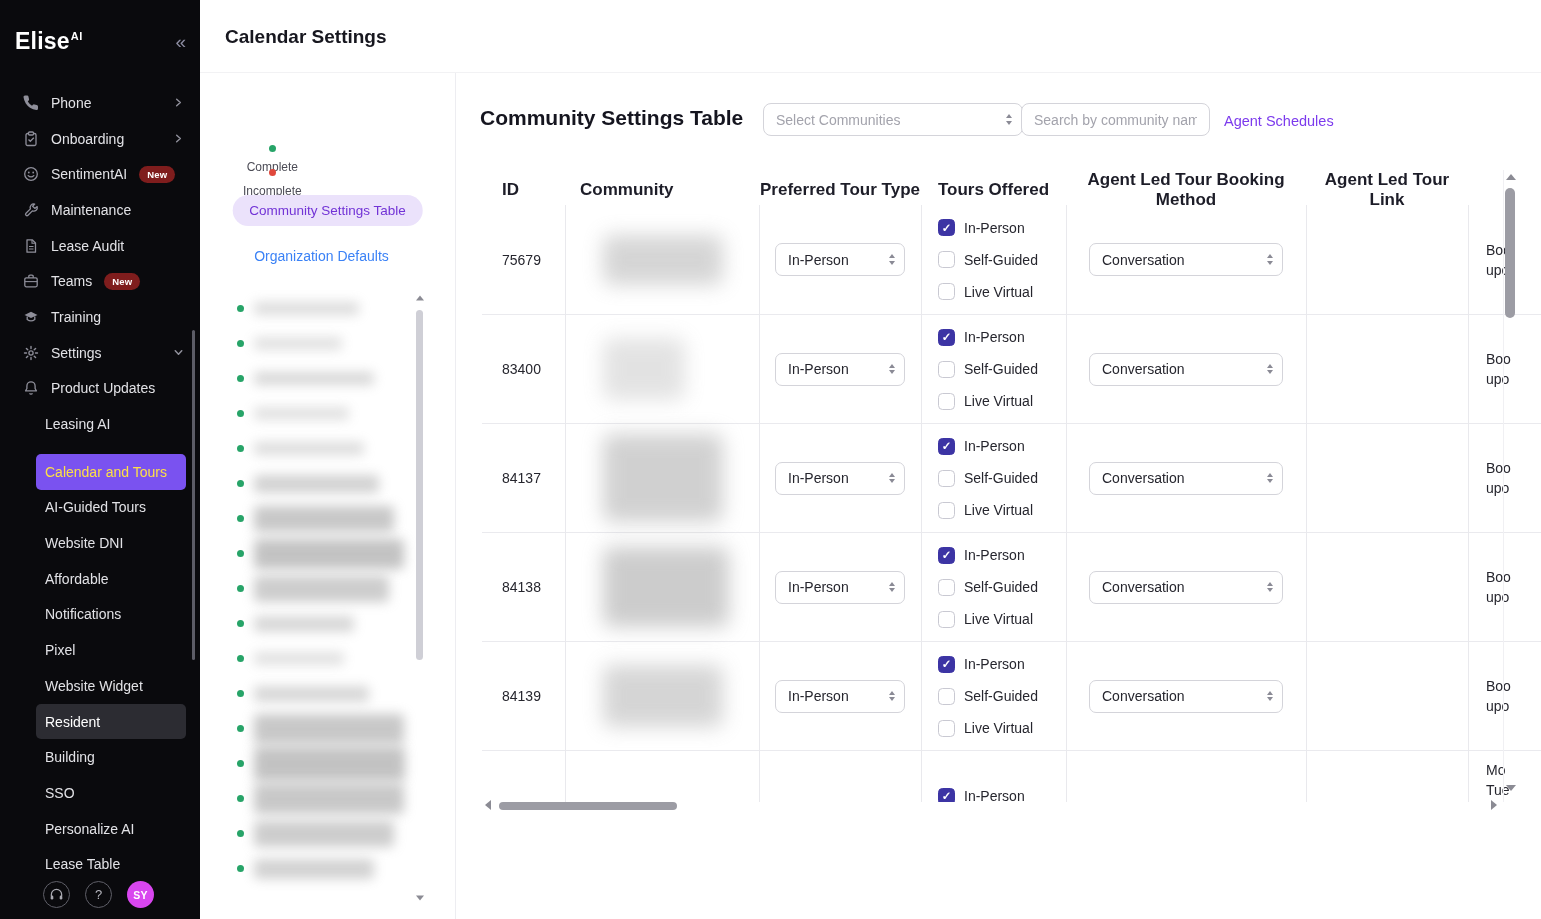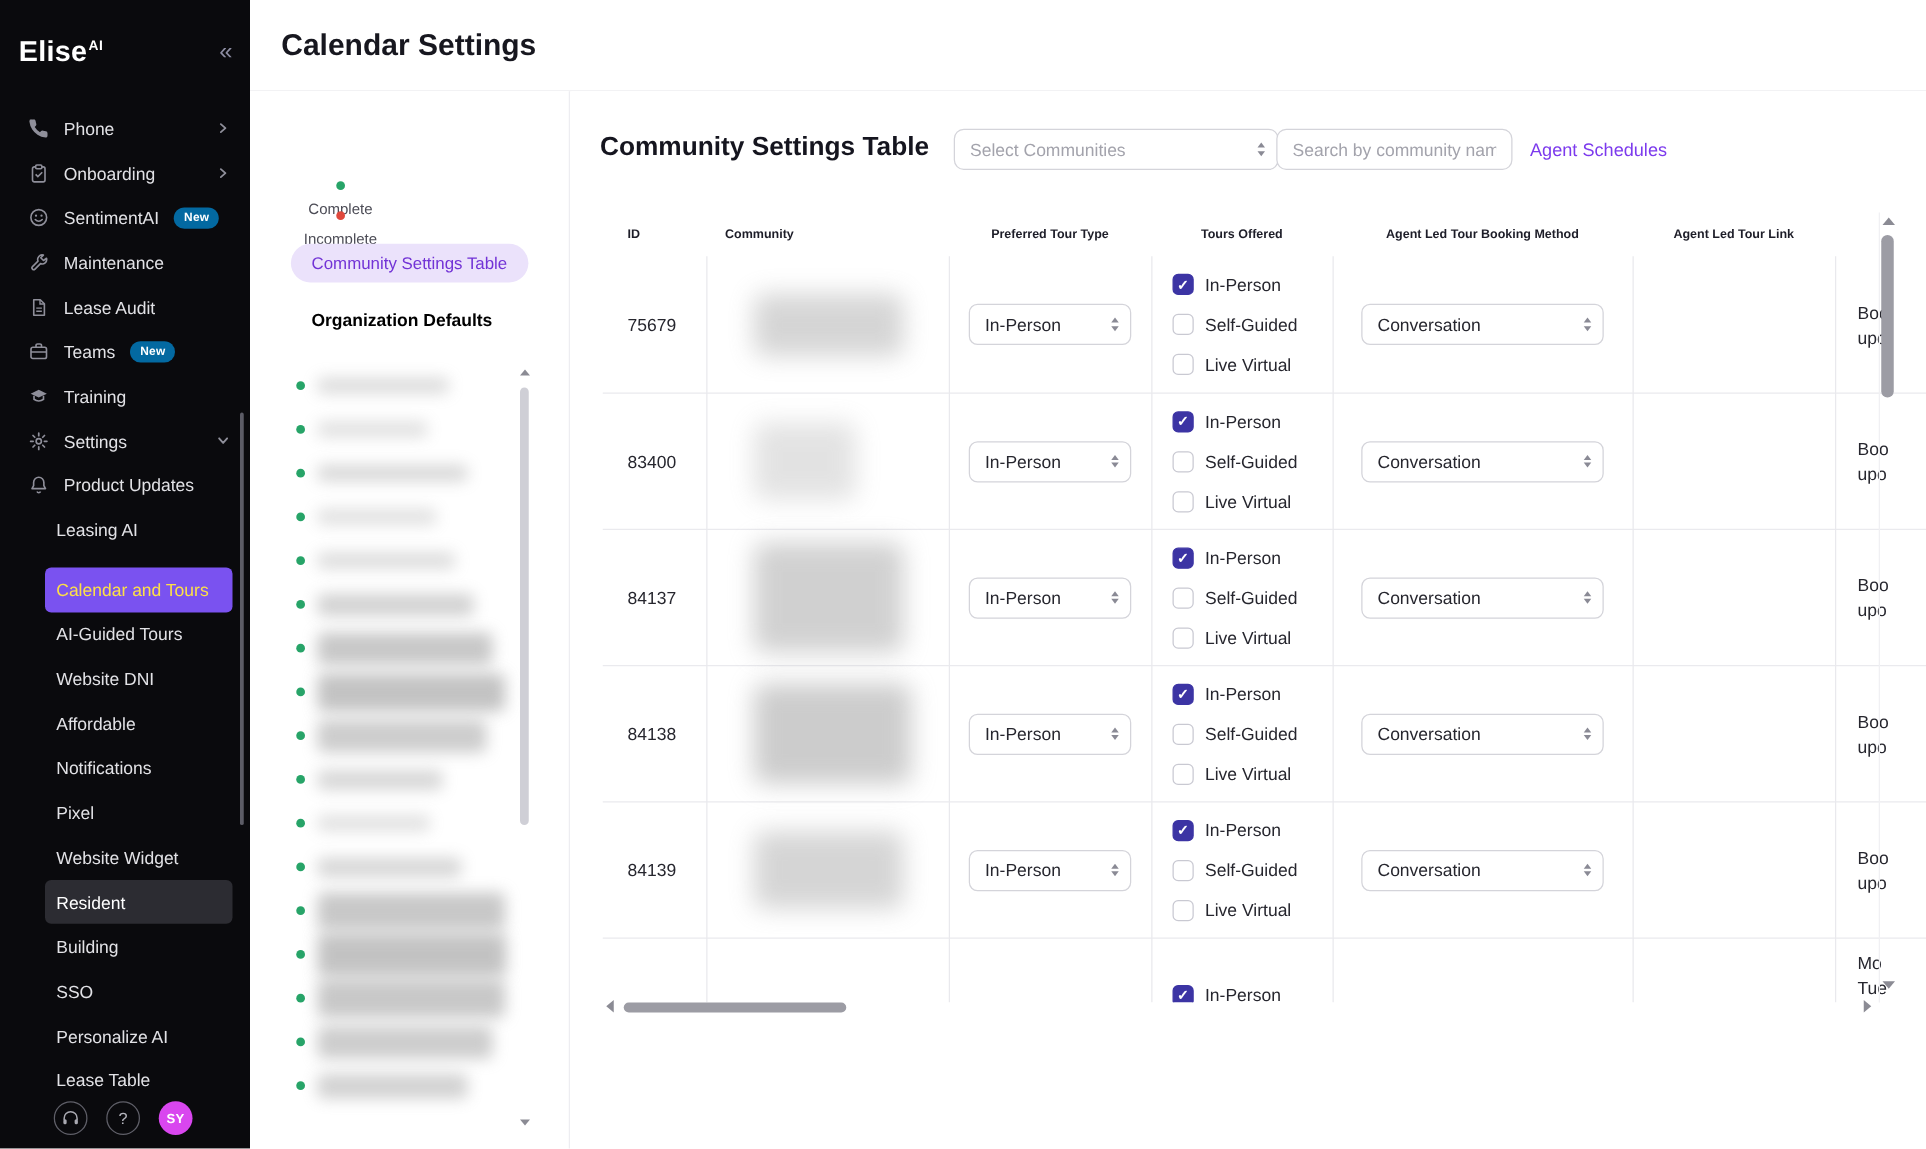--- a/index.html
+++ b/index.html
@@ -9,66 +9,66 @@
 
   
   .sidebar { position:absolute; left:0; top:0; width:200px; height:919px; background:#0a0a0d; color:#e6e6ea; }
   .logo-row { position:absolute; top:28px; left:15px; right:14px; display:flex; align-items:flex-start; justify-content:space-between; }
   .logo { font-size:23px; font-weight:700; color:#fff; letter-spacing:.2px; }
   .logo sup { font-size:11px; font-weight:700; margin-left:1px; letter-spacing:.6px; }
   .collapse { font-size:19px; color:#8d8da2; line-height:1; margin-top:4px; cursor:pointer; }
   .nav { position:absolute; top:85px; left:0; right:0; }
   .nav-item { display:flex; align-items:center; height:35.7px; padding:0 16px 0 22px; gap:12px; font-size:14px; color:#e2e2e6; cursor:pointer; }
   .nicon { width:17px; height:17px; flex:none; display:flex; align-items:center; justify-content:center; }
-  .badge { background:#0369a1; color:#fff; font-size:9.5px; font-weight:700; padding:3px 8px; border-radius:9px; letter-spacing:.2px; }
+  .badge { background:#7f1d1d; color:#fff; font-size:9.5px; font-weight:700; padding:3px 8px; border-radius:9px; letter-spacing:.2px; }
   .chev { margin-left:auto; display:flex; }
   .chev.down svg { transform:rotate(90deg); }
   .subitem { height:35.7px; margin:0 14px 0 36px; padding-left:9px; display:flex; align-items:center; font-size:14px; color:#e2e2e6; border-radius:5px; cursor:pointer; white-space:nowrap; }
   .subitem.active { background:#7a52f0; color:#fde047; font-weight:500;margin-top:12px; }
   .subitem.hl { background:#2c2c32; color:#fff; }
   .sb-thumb { position:absolute; left:192px; top:330px; width:3px; height:330px; background:#5c5c66; border-radius:2px; }
   .sidebar-footer { position:absolute; left:43px; bottom:11px; display:flex; gap:15px; align-items:center; }
   .circle-icon { width:27px; height:27px; border:1.5px solid #5f5f68; border-radius:50%; display:flex; align-items:center; justify-content:center; color:#b7b7bf; font-size:13px; cursor:pointer; }
   .avatar { width:27px; height:27px; border-radius:50%; background:#d946ef; color:#fff; font-size:10.5px; font-weight:700; display:flex; align-items:center; justify-content:center; cursor:pointer; letter-spacing:.3px; }
 
   
   .topbar { position:absolute; left:200px; top:0; width:1341px; height:73px; background:#fff; border-bottom:1px solid #f2f2f4; }
-  .page-title { position:absolute; left:25px; top:0; line-height:73px; font-size:24px; font-weight:700; color:#17171f; }
+  .page-title { position:absolute; left:25px; top:0; line-height:73px; font-size:19px; font-weight:700; color:#17171f; }
 
   
   .panel { position:absolute; left:200px; top:73px; width:256px; height:846px; background:#fff; border-right:1px solid #ededf1; }
   .filter { position:absolute; left:25px; top:30px; width:200px; height:33px; border:1px solid #d4d4da; border-radius:8px; display:flex; align-items:center; gap:8px; padding:0 10px; background:#fff; }
   .filter input { border:0; outline:0; flex:1; min-width:0; background:transparent; font-family:"Liberation Sans",sans-serif; font-size:14px; color:#26262e; }
   .filter input::placeholder { color:#a3a3ac; }
   .legend { position:absolute; left:43px; top:72px; }
   .legend-row { display:flex; align-items:center; gap:8px; height:24px; font-size:12px; color:#4c4c56;flex-direction:column; }
   .ldot { width:7px; height:7px; border-radius:50%; flex:none; }
   .ldot.g { background:#27a468; } .ldot.r { background:#e0483c; }
   .pill { position:absolute; top:122px; left:50%; transform:translateX(-50%); background:#ebe2fb; color:#7233d6; font-size:13.5px; font-weight:500; padding:8px 17px; border-radius:17px; white-space:nowrap; cursor:pointer; }
-  .olink { position:absolute; top:175px; left:0; right:12px; text-align:center; color:#000000; font-size:14px; font-weight:700; cursor:pointer; }
+  .olink { position:absolute; top:175px; left:0; right:12px; text-align:center; color:#3b82f6; font-size:14px; font-weight:400; cursor:pointer; }
   .plist { position:absolute; left:37px; top:218px; width:168px; }
   .plist-row { display:flex; align-items:center; gap:10px; height:35px; cursor:pointer; }
   .pdot { width:7px; height:7px; border-radius:50%; background:#27a468; flex:none; }
   .pblob { background:#9b9b9b; border-radius:4px; filter:blur(6px); }
   .p-thumb { position:absolute; left:216px; top:237px; width:7px; height:350px; background:#cfcfd6; border-radius:4px; }
   .p-up { position:absolute; left:215px; top:222px; transform:scale(.8); }
   .p-dn { position:absolute; left:215px; top:822px; transform:scale(.8); }
 
   
   .main { position:absolute; left:457px; top:73px; width:1084px; height:846px; background:#fff; }
   .mtitle { position:absolute; left:23px; top:33px; font-size:21px; font-weight:700; color:#15151f; }
   .combo { position:absolute; height:33px; border:1px solid #d4d4da; border-radius:8px; background:#fff; display:flex; align-items:center; justify-content:space-between; padding:0 10px 0 12px; font-size:14px; color:#a3a3ac; cursor:pointer; }
   .combo.communities { left:306px; top:30px; width:260px; }
   .search { position:absolute; left:564px; top:30px; width:189px; height:33px; border:1px solid #d4d4da; border-radius:8px; padding:0 12px; font-family:"Liberation Sans",sans-serif; font-size:14px; color:#26262e; outline:none; }
   .search::placeholder { color:#a3a3ac; }
   .aslink { position:absolute; left:767px; top:40px; font-size:14.5px; font-weight:500; color:#7c3aed; cursor:pointer; }
 
   .table { position:absolute; left:25px; top:97px; width:1060px; height:632px; overflow:hidden; }
   .thead, .trow { display:grid; grid-template-columns:83px 194px 162px 145px 240px 162px 110px; }
-  .thead { height:35px; align-items:center; font-size:10px; font-weight:700; color:#1d1d28; }
+  .thead { height:35px; align-items:center; font-size:17px; font-weight:700; color:#1d1d28; }
   .hid { padding-left:20px; } .hcomm { padding-left:15px; } .hc { text-align:center; }
   .trow { height:109px; align-items:center; }
   .trow + .trow { border-top:1px solid #eaeaee; }
   .cell { min-width:0; }
   .cid { padding-left:20px; font-size:14px; color:#26262e; }
   .ccomm { padding-left:38px; }
   .blob { display:block; background:#a3a3a3; border-radius:8px; filter:blur(10px); }
   .ctours { display:flex; flex-direction:column; justify-content:center; gap:8px; padding-left:17px; }
   .cbrow { display:flex; align-items:center; gap:9px; height:24px; cursor:pointer; }
   .cb { width:17px; height:17px; border:1.5px solid #c9c9d2; border-radius:4.5px; background:#fff; display:flex; align-items:center; justify-content:center; font-size:11.5px; font-weight:700; color:#fff; flex:none; }

